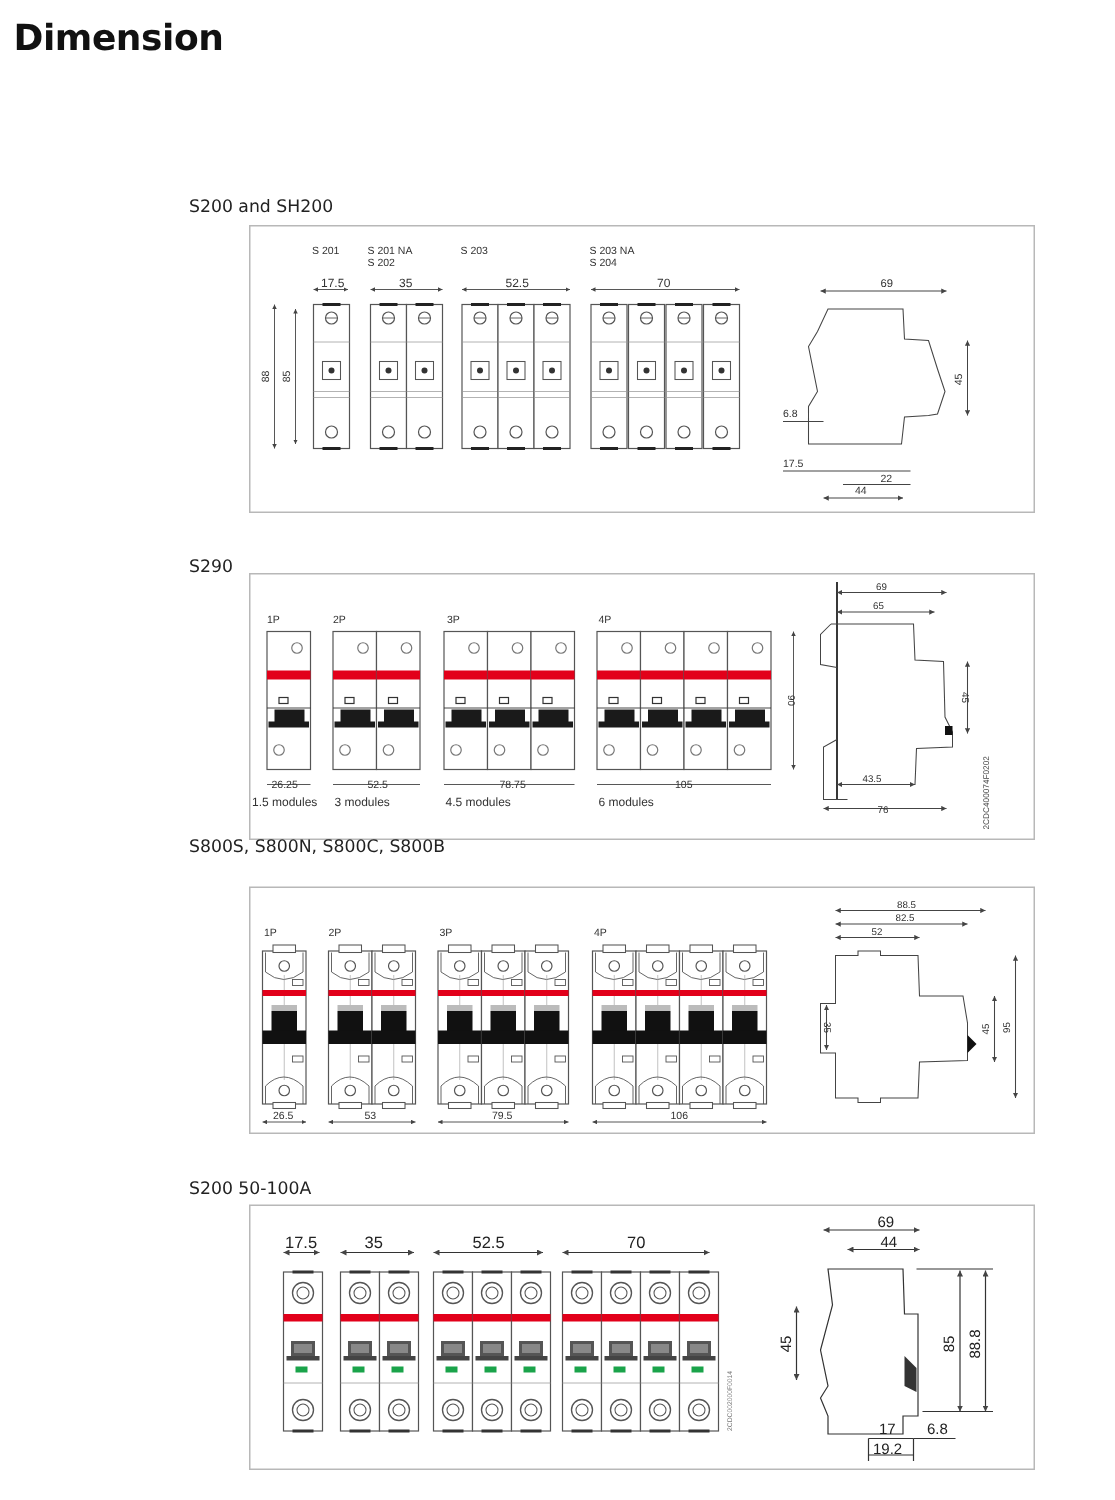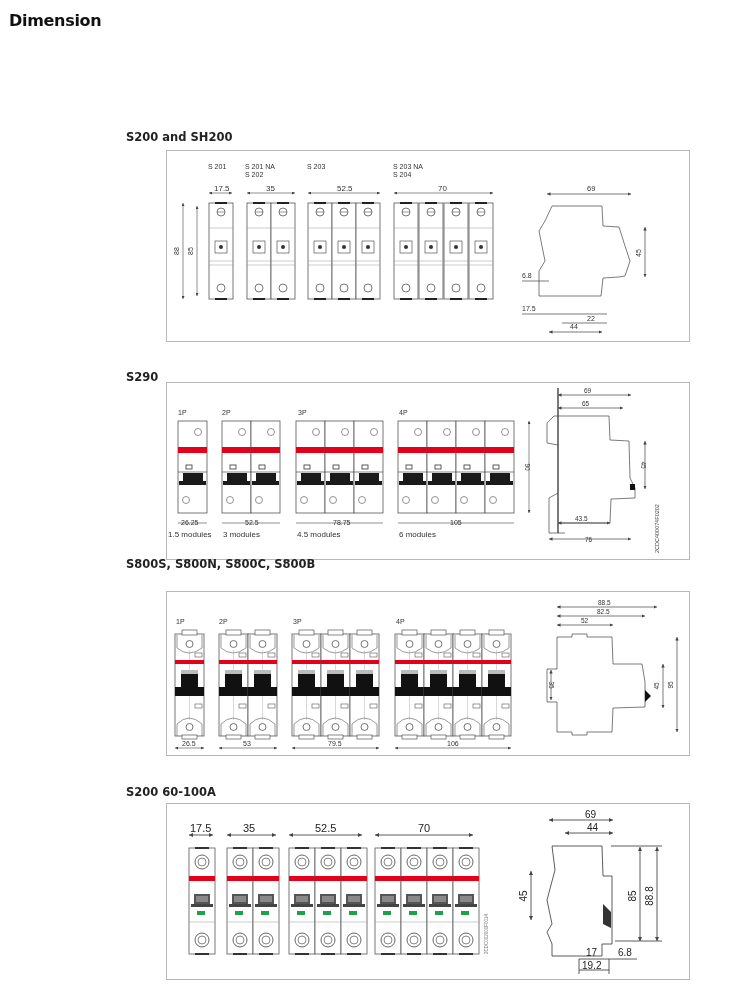--- a/index.html
+++ b/index.html
@@ -1,18 +1,18 @@
 <!DOCTYPE html>
 <html><head>
 <meta charset="utf-8">
 <style>
   html,body{margin:0;padding:0;background:#fff;}
   body{width:743px;height:1000px;position:relative;overflow:hidden;font-family:"DejaVu Sans",sans-serif;color:#111;}
-  .title{position:absolute;left:9px;top:11px;font-size:16px;font-weight:bold;letter-spacing:-0.3px;}
-  .sec-label{position:absolute;left:126px;font-size:11.5px;color:#222;font-weight:bold;}
+  .title{position:absolute;left:9px;top:11px;font-size:24px;font-weight:bold;letter-spacing:-0.3px;}
+  .sec-label{position:absolute;left:126px;font-size:11.5px;color:#222;}
   .panel{position:absolute;left:166px;width:522px;border:1px solid #b8b8b8;background:#fff;}
   svg text{font-family:"Liberation Sans",sans-serif;}
 </style>
 </head>
 <body>
 
 <div class="title">Dimension</div>
 
 <div class="sec-label" style="top:130px">S200 and SH200</div>
 <div class="panel" style="top:150px;height:190px">
@@ -215,21 +215,21 @@
   <path d="M478,98 L484,104 L478,110 Z" fill="#111"></path>
   <text x="431" y="13" font-size="6.5" fill="#333">88.5</text>
   <text x="430" y="22" font-size="6.5" fill="#333">82.5</text>
   <text x="414" y="31" font-size="6.5" fill="#333">52</text>
   <text transform="translate(382,93) rotate(90)" font-size="6.5" fill="#333" text-anchor="middle">35</text>
   <text transform="translate(492,94) rotate(-90)" font-size="6.5" fill="#333" text-anchor="middle">45</text>
   <text transform="translate(506,93) rotate(-90)" font-size="6.5" fill="#333" text-anchor="middle">95</text>
 </svg>
 </div>
 
-<div class="sec-label" style="top:785px">S200 60-100A</div>
+<div class="sec-label" style="top:785px">S200 50-100A</div>
 <div class="panel" style="top:803px;height:175px">
 <svg width="522" height="175" viewBox="0 0 522 175">
   <defs>
     <g id="p200b">
       <rect x="0" y="0" width="26" height="106" fill="#fff" stroke="#555" stroke-width="0.8"></rect>
       <line x1="6" y1="0" x2="20" y2="0" stroke="#333" stroke-width="2"></line>
       <circle cx="13" cy="14" r="7" fill="none" stroke="#555" stroke-width="0.9"></circle>
       <circle cx="13" cy="14" r="4" fill="none" stroke="#555" stroke-width="0.7"></circle>
       <rect x="0" y="28" width="26" height="5" fill="#e2001a"></rect>
       <rect x="5" y="46" width="16" height="12" fill="#555"></rect>

